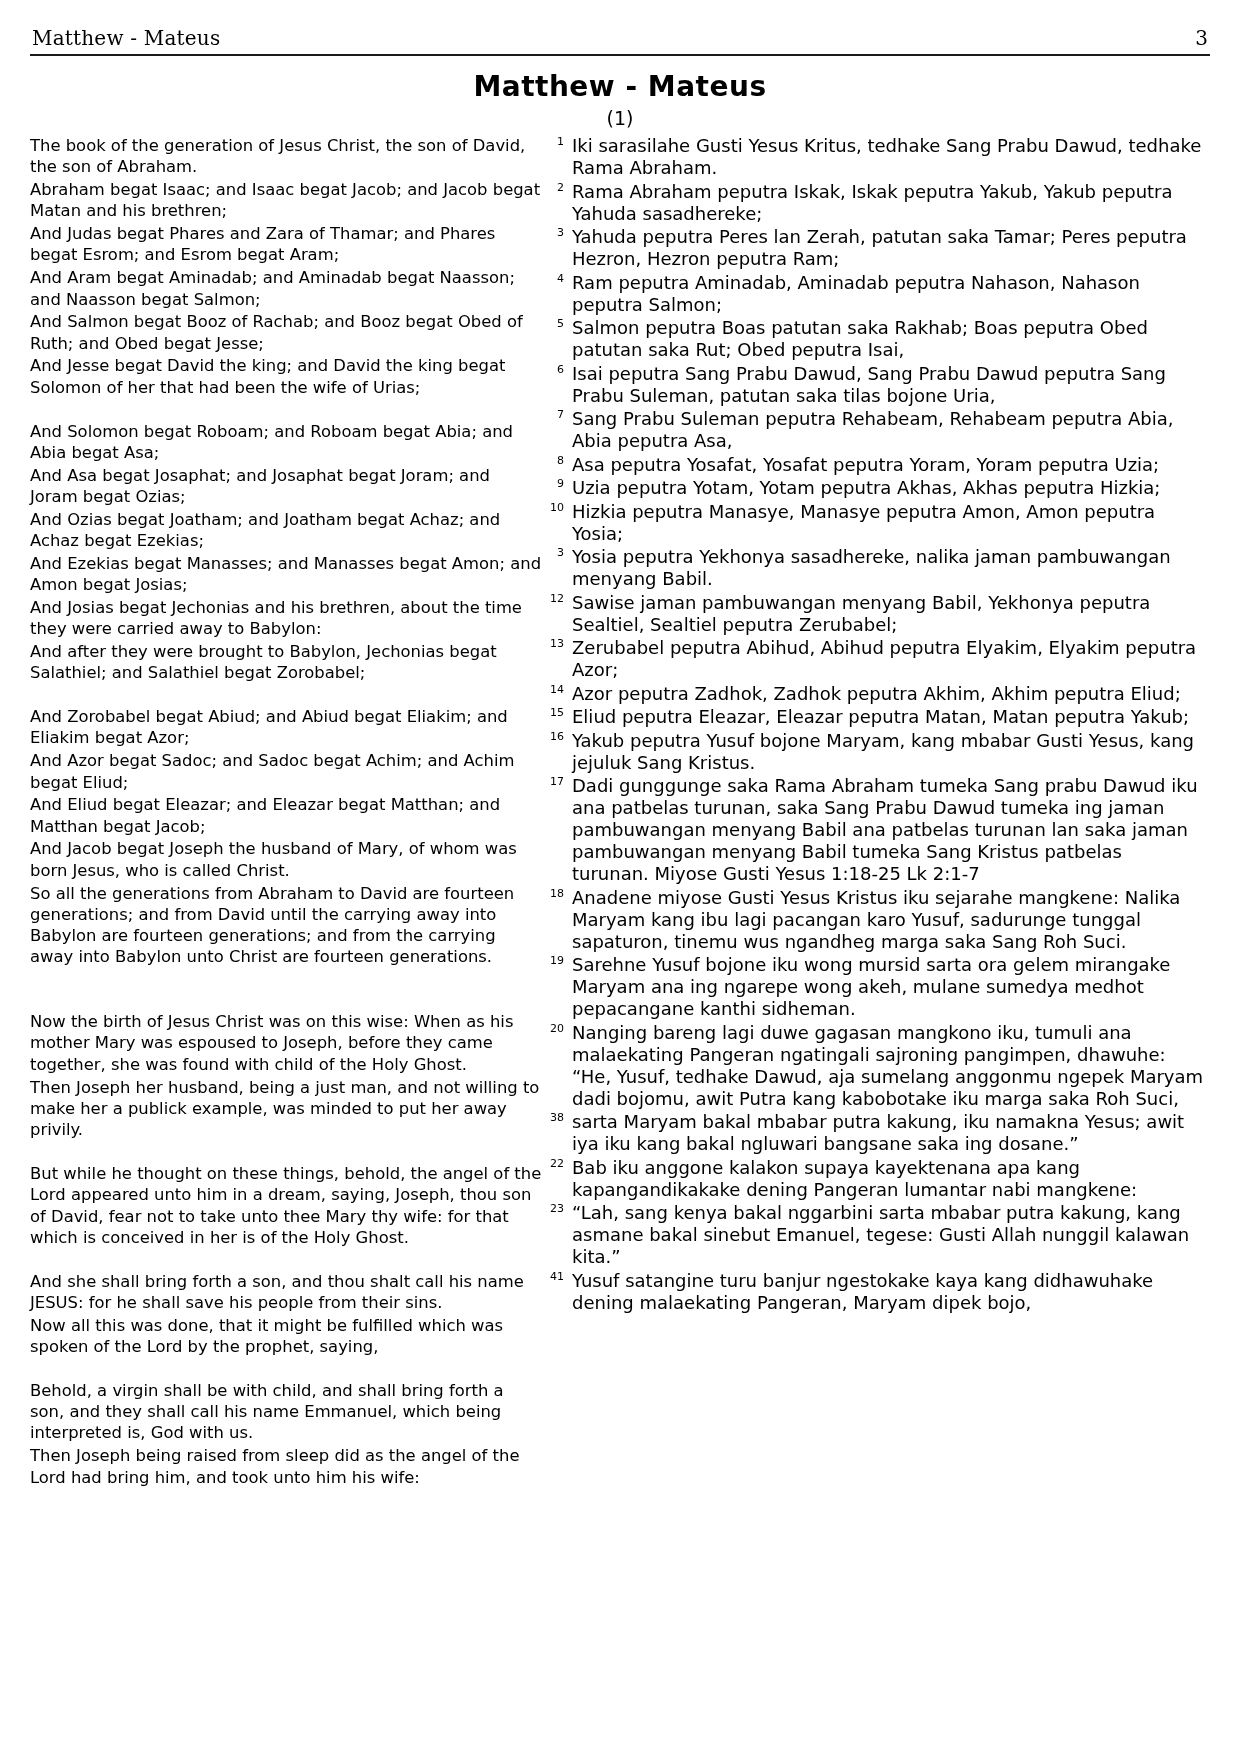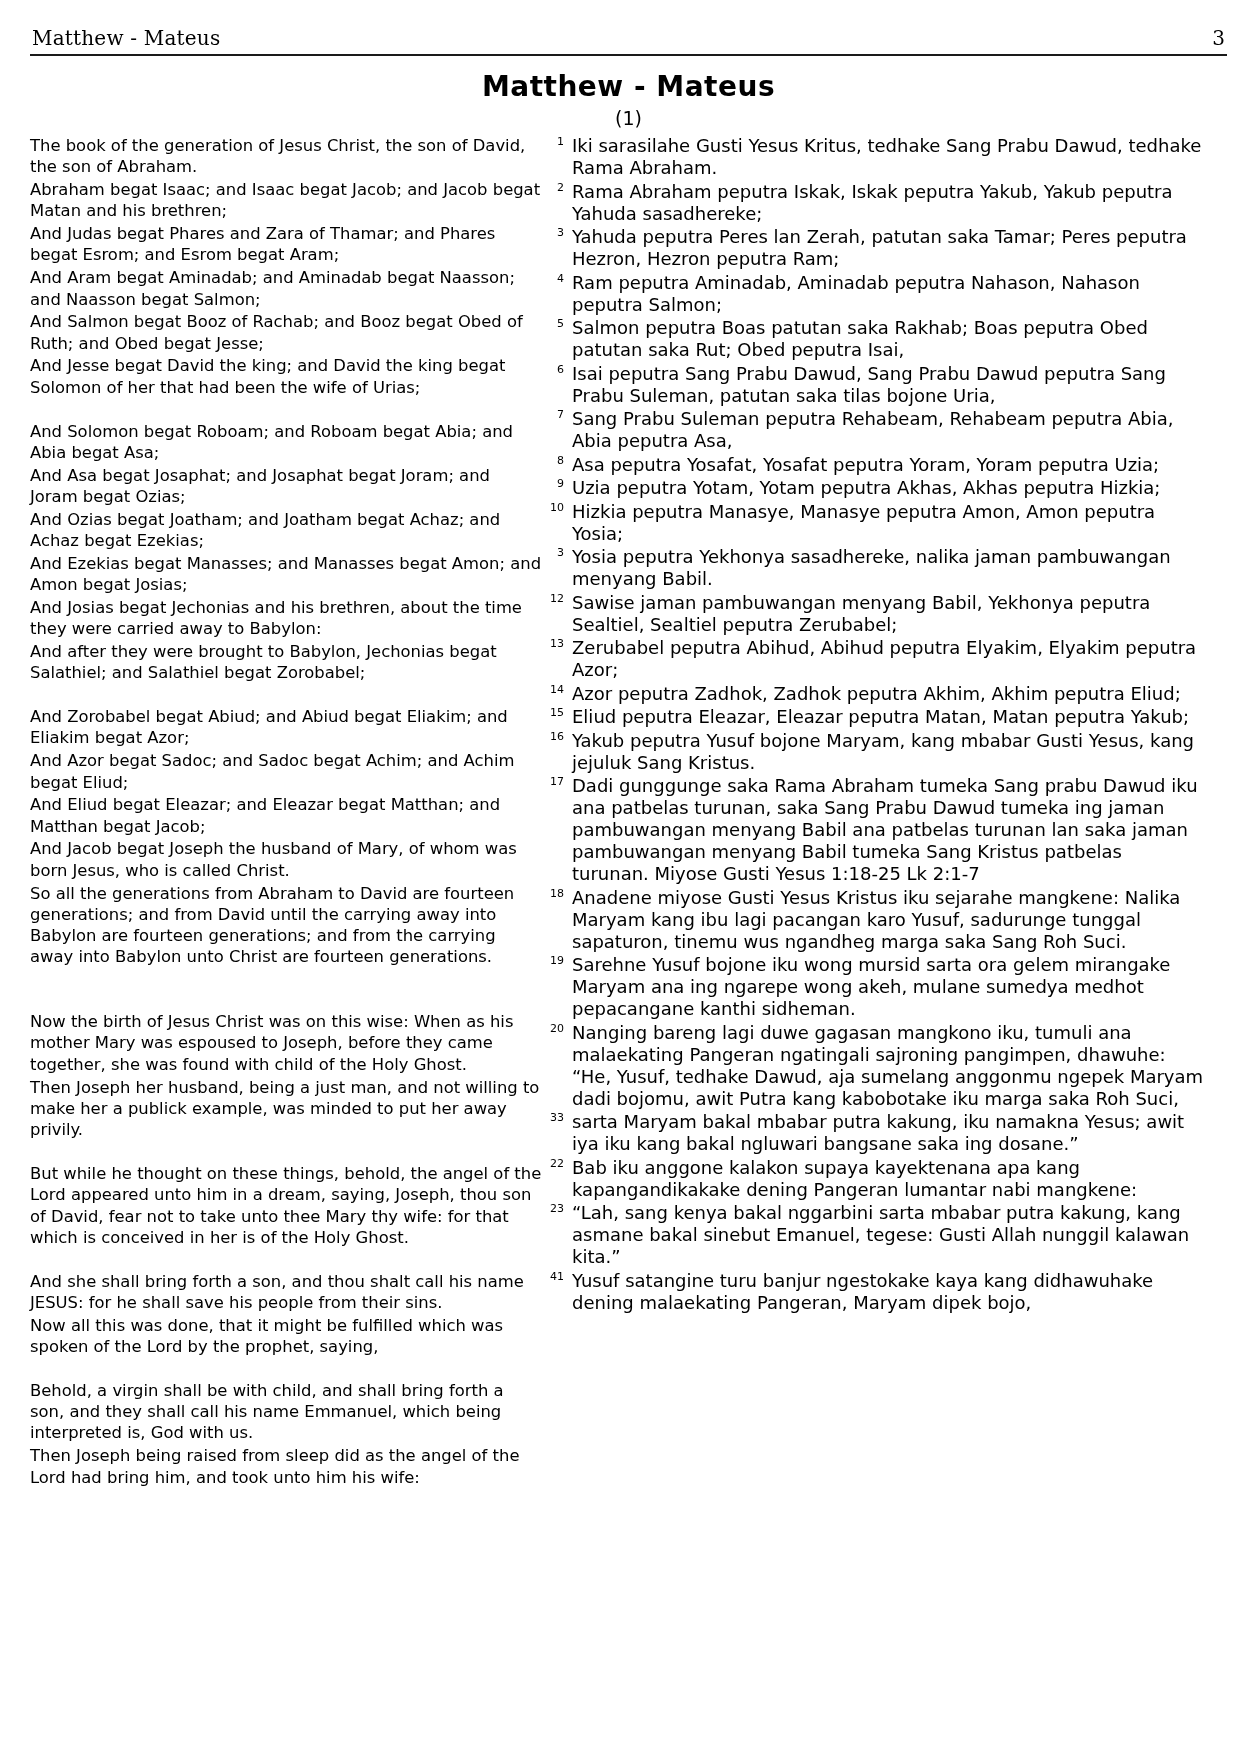--- a/index.html
+++ b/index.html
@@ -12,21 +12,21 @@
     height: 1754px;
     font-family: "DejaVu Sans", sans-serif;
     color: #000000;
     position: relative;
     overflow: hidden;
   }
   .page {
     width: 1240px;
     height: 1291px;
     box-sizing: border-box;
-    padding: 28px 13px 0 30px;
+    padding: 28px 30px 0 30px;
     position: relative;
   }
 
   
   .runhead {
     display: flex;
     justify-content: space-between;
     align-items: flex-end;
     font-family: "DejaVu Serif", serif;
     font-size: 20px;
@@ -220,21 +220,21 @@
         </div>
         <div class="vrow">
           <div class="vnum">19</div>
           <div class="vtext">Sarehne Yusuf bojone iku wong mursid sarta ora gelem mirangake Maryam ana ing ngarepe wong akeh, mulane sumedya medhot pepacangane kanthi sidheman.</div>
         </div>
         <div class="vrow">
           <div class="vnum">20</div>
           <div class="vtext">Nanging bareng lagi duwe gagasan mangkono iku, tumuli ana malaekating Pangeran ngatingali sajroning pangimpen, dhawuhe: “He, Yusuf, tedhake Dawud, aja sumelang anggonmu ngepek Maryam dadi bojomu, awit Putra kang kabobotake iku marga saka Roh Suci,</div>
         </div>
         <div class="vrow">
-          <div class="vnum">33</div>
+          <div class="vnum">38</div>
           <div class="vtext">sarta Maryam bakal mbabar putra kakung, iku namakna Yesus; awit iya iku kang bakal ngluwari bangsane saka ing dosane.”</div>
         </div>
         <div class="vrow">
           <div class="vnum">22</div>
           <div class="vtext">Bab iku anggone kalakon supaya kayektenana apa kang kapangandikakake dening Pangeran lumantar nabi mangkene:</div>
         </div>
         <div class="vrow">
           <div class="vnum">23</div>
           <div class="vtext">“Lah, sang kenya bakal nggarbini sarta mbabar putra kakung, kang asmane bakal sinebut Emanuel, tegese: Gusti Allah nunggil kalawan kita.”</div>
         </div>

